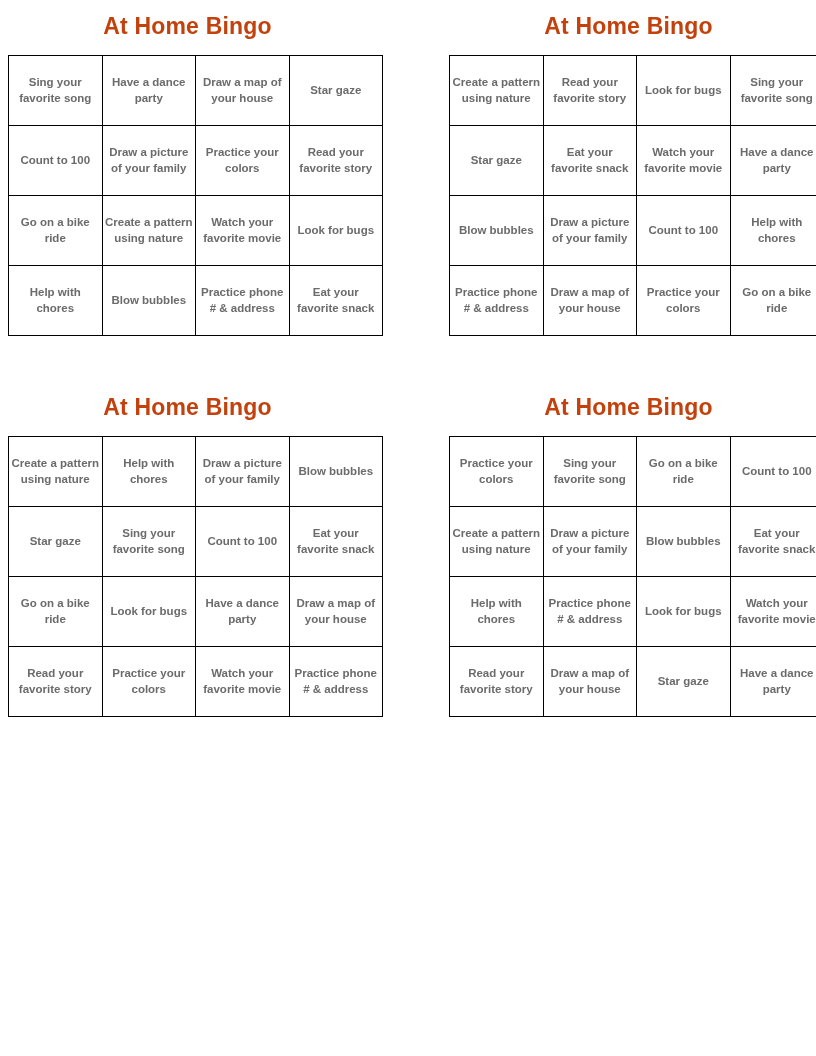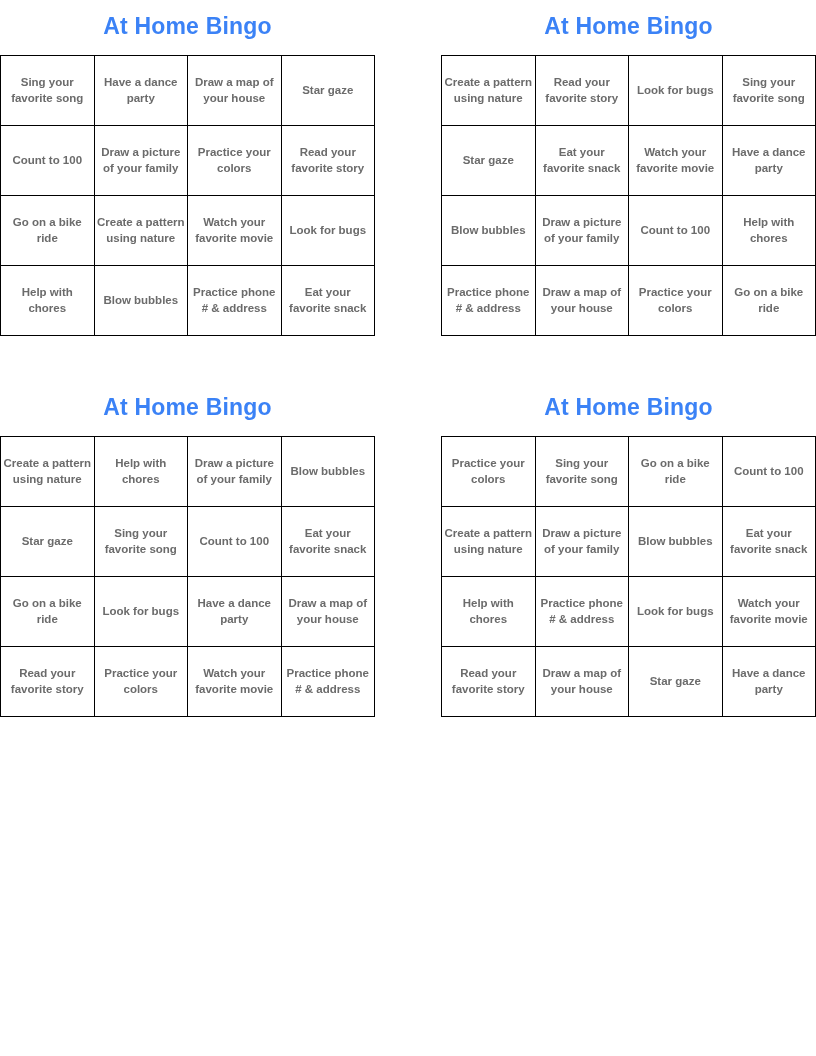--- a/index.html
+++ b/index.html
@@ -1,24 +1,24 @@
 <!DOCTYPE html>
 <html><head>
   <meta charset="utf-8">
   <style>
     html, body { margin: 0; padding: 0; background: #ffffff; }
     body { width: 816px; height: 1056px; position: relative; overflow: hidden; }
     .board { position: absolute; width: 375px; }
     .board-title {
       position: absolute; left: 0; width: 375px; text-align: center;
       font-family: "Liberation Sans", sans-serif; font-weight: bold;
-      font-size: 23px; color: #3b82f6; letter-spacing: 0.2px;
+      font-size: 23px; color: #c2410c; letter-spacing: 0.2px;
     }
     .grid {
-      position: absolute; left: 0; width: 375px; height: 280px;
+      position: absolute; left: 8px; width: 375px; height: 280px;
       border-collapse: collapse; table-layout: fixed; padding-left: 11px;
     }
     .grid td {
       border: 1.3px solid #000000; height: 70px; padding: 0 2px;
       text-align: center; vertical-align: middle;
       font-family: "Liberation Sans", sans-serif; font-weight: bold;
       font-size: 11.5px; line-height: 15.5px; color: #6b6b6b;
       box-sizing: border-box;
     }
   </style>

